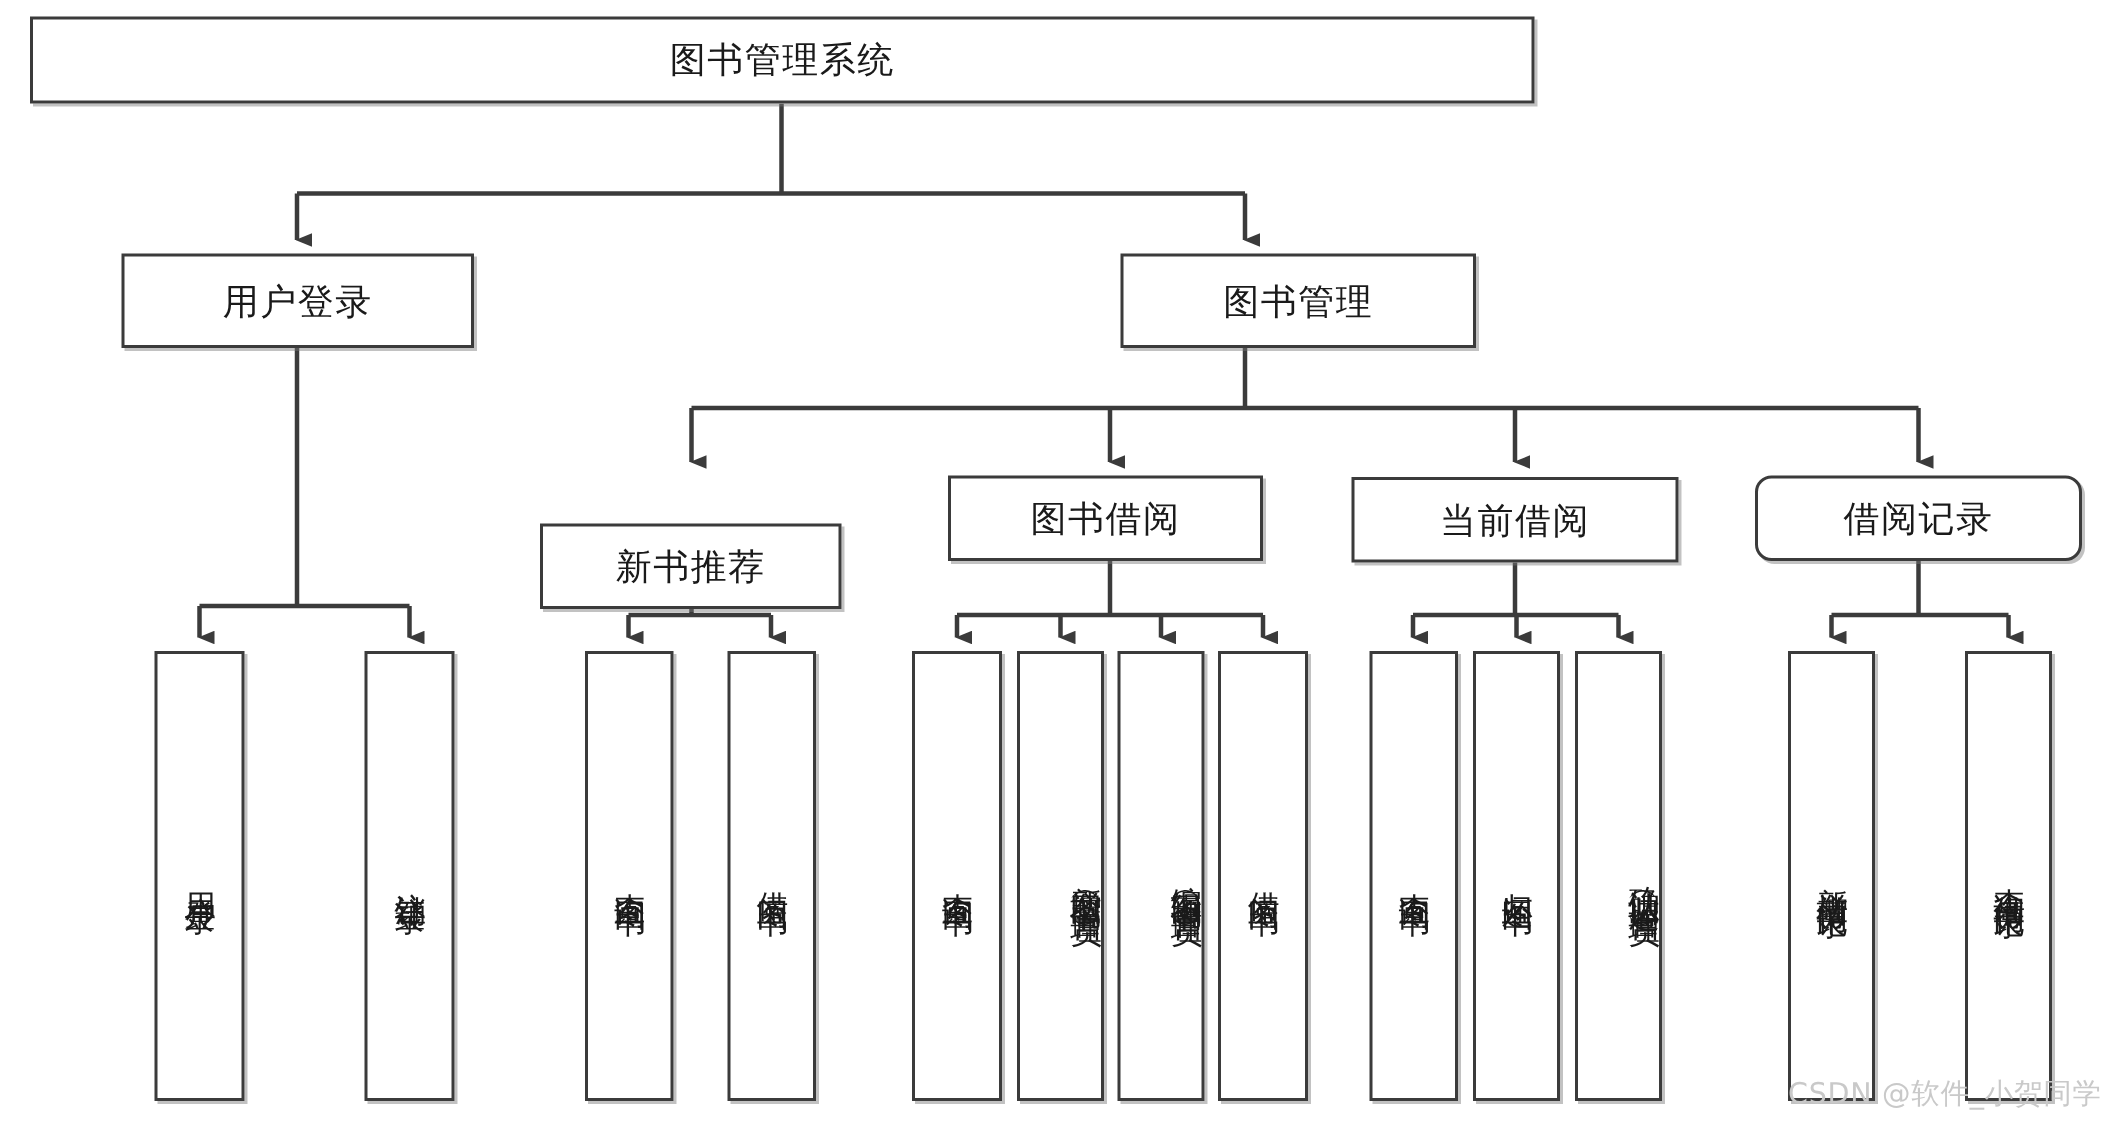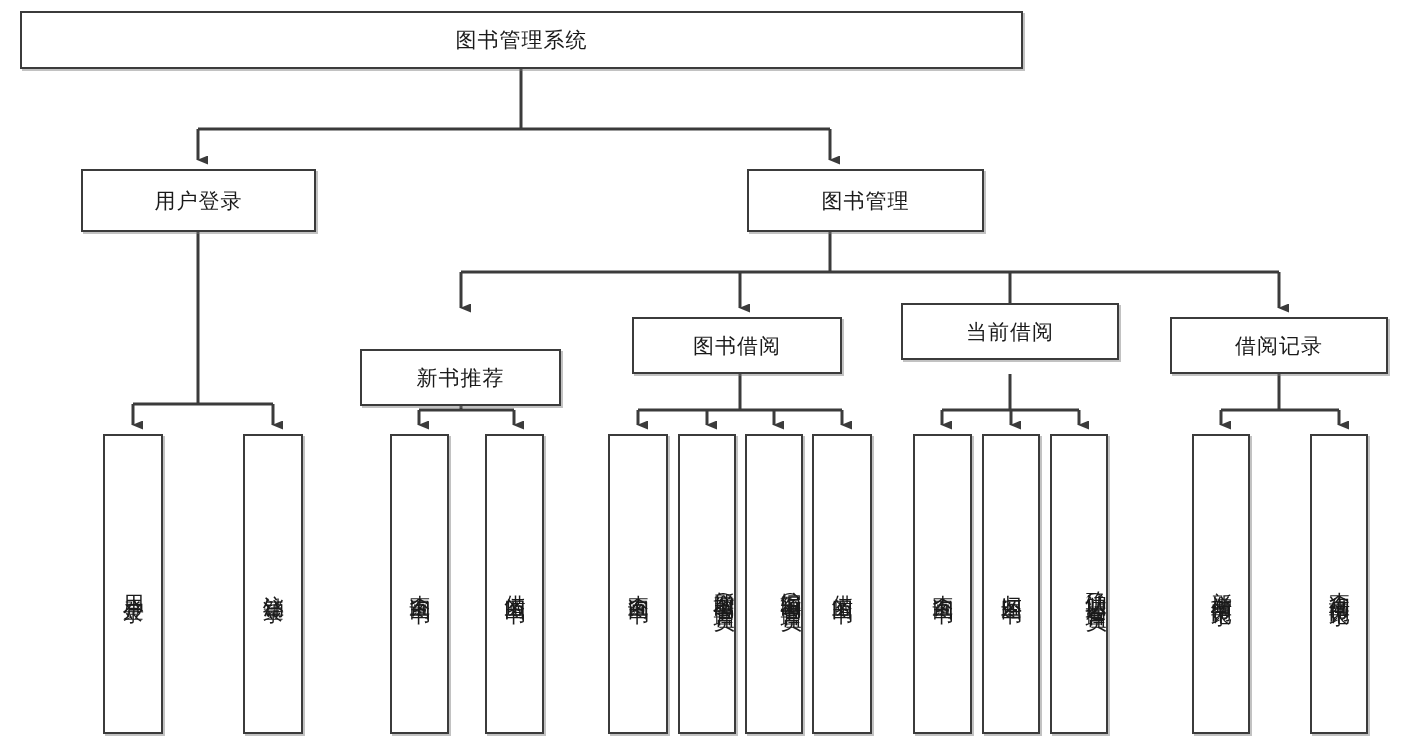--- a/index.html
+++ b/index.html
@@ -32,21 +32,21 @@
     border: 2px solid #3b3b3b;
     background: #ffffff;
     box-shadow: 2px 2px 0 rgba(120,120,120,0.45);
   }
   .node-label-h {
     position: absolute;
     left: 0; right: 0; top: 0; bottom: 0;
     display: flex;
     align-items: center;
     justify-content: center;
-    font-size: 21px;
+    font-size: 24px;
     color: #1a1a1a;
     letter-spacing: 1px;
     white-space: nowrap;
   }
   .node-label-v {
     position: absolute;
     left: 0; right: 0; top: 0; bottom: 0;
     display: flex;
     align-items: center;
     justify-content: center;
@@ -145,24 +145,24 @@
   <div class="node-box" style="left:711px; top:169px; width:237px; height:63px;margin-left:36px;">
     <span class="node-label-h">图书管理</span>
   </div>
 
   <div class="node-box" style="left:360px; top:317px; width:201px; height:57px;margin-top:32px;">
     <span class="node-label-h">新书推荐</span>
   </div>
   <div class="node-box" style="left:632px; top:317px; width:210px; height:57px;">
     <span class="node-label-h">图书借阅</span>
   </div>
-  <div class="node-box" style="left:901px; top:303px; width:218px; height:57px;">
+  <div class="node-box" style="left:901px; top:318px; width:218px; height:57px;">
     <span class="node-label-h">当前借阅</span>
   </div>
-  <div class="node-box" style="left:1170px; top:317px; width:218px; height:57px;">
+  <div class="node-box" style="left:1170px; top:317px; width:218px; height:57px;border-radius:11px;">
     <span class="node-label-h">借阅记录</span>
   </div>
 
   <div class="node-box" style="left:103px; top:434px; width:60px; height:300px;">
     <span class="node-label-v">用户登录</span>
   </div>
   <div class="node-box" style="left:243px; top:434px; width:60px; height:300px;">
     <span class="node-label-v">注销登录</span>
   </div>
   <div class="node-box" style="left:390px; top:434px; width:59px; height:300px;">
@@ -192,14 +192,15 @@
   <div class="node-box" style="left:1050px; top:434px; width:58px; height:300px;">
     <span class="node-label-v" style="align-items:flex-start; padding-top:6px;">确认归还（管理员）</span>
   </div>
   <div class="node-box" style="left:1192px; top:434px; width:58px; height:300px;">
     <span class="node-label-v">新增借阅记录</span>
   </div>
   <div class="node-box" style="left:1310px; top:434px; width:58px; height:300px;">
     <span class="node-label-v">查询借阅记录</span>
   </div>
 
+  <div class="watermark" style="left:1192px; top:716px;">CSDN @软件_小贺同学</div>
 
 </div>
 
 </body></html>

